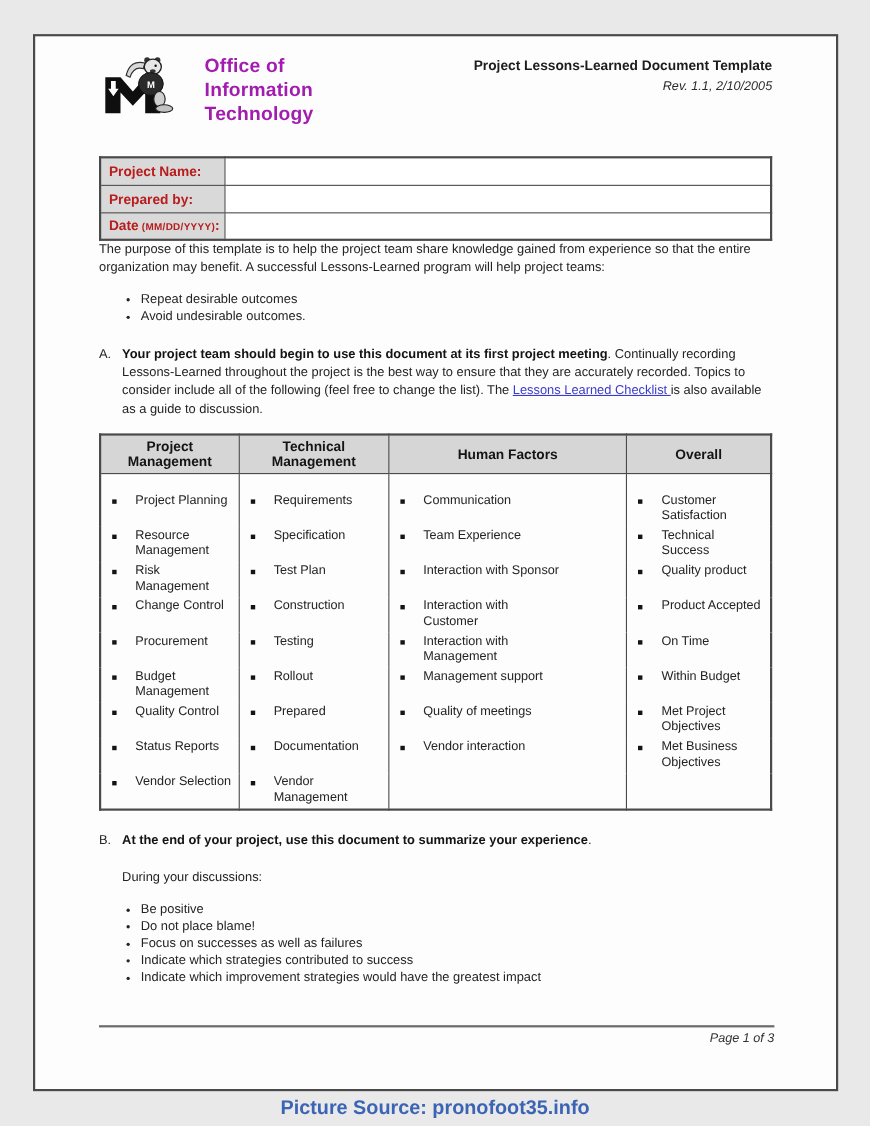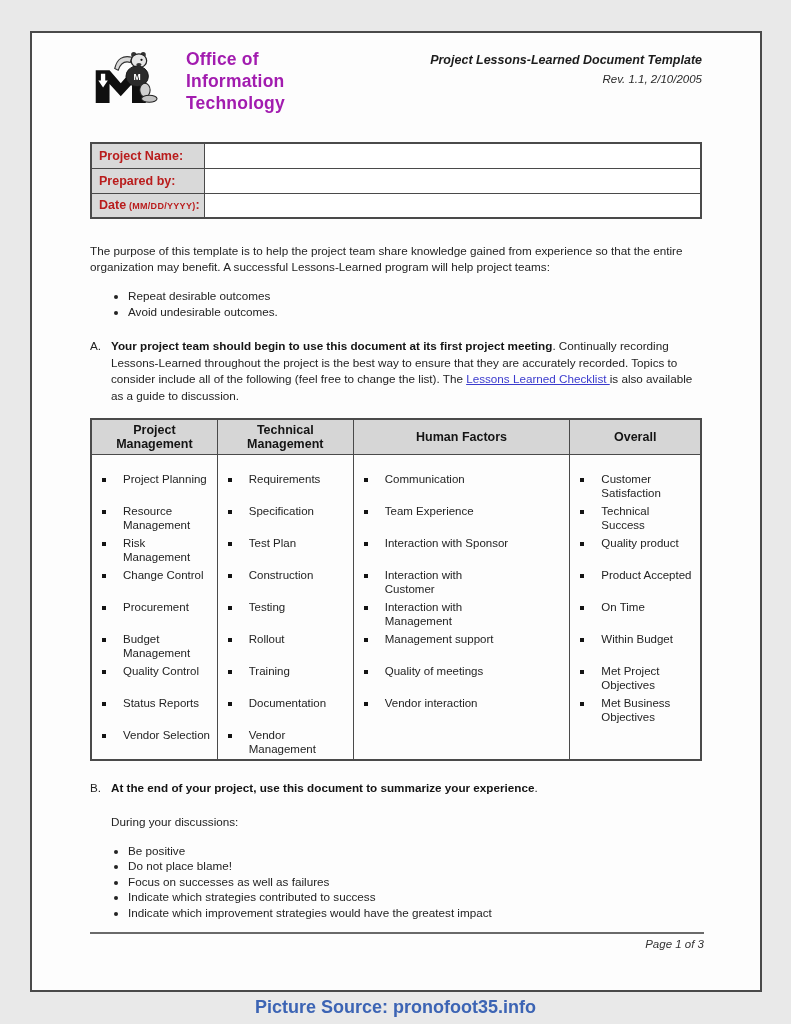--- a/index.html
+++ b/index.html
@@ -22,21 +22,21 @@
   
   .doc-header { display:flex; justify-content:space-between; align-items:flex-start; }
   .header-left { display:flex; align-items:flex-start; }
   .logo { margin:3px 0 0 4px; }
   .org-name {
     margin-left:16px; margin-top:2px;
     font-weight:bold; font-size:17.5px; line-height:22px;
     color:#a21caf; letter-spacing:0.2px;
   }
   .header-right { text-align:right; padding-top:7px; }
-  .template-title { font-weight:bold; font-style:italic; font-size:12.5px; color:#1c1c1c; }
+  .template-title { font-weight:bold; font-size:12.5px; color:#1c1c1c; }
   .revision { font-style:italic; font-size:11.5px; margin-top:6px; color:#2a2a2a; }
   
   .doc-title {
     margin-top:42px;
     color:var(--title-blue,#2121cc);
     font-size:19.5px; font-weight:bold; letter-spacing:-0.2px;
   }
   
   .info-table {
     margin-top:28px; width:100%;
@@ -46,21 +46,21 @@
   .info-table td { border:1.5px solid #4a4a4a; height:25px; box-sizing:border-box; }
   .info-label {
     background:var(--label-gray,#d9d9d9);
     width:113px; font-weight:bold; font-size:12.5px;
     padding:2px 4px 2px 7px; color:#b91c1c; white-space:nowrap;
   }
   .label-note { font-size:9px; font-weight:bold; letter-spacing:0.3px; }
   .info-value { background:#ffffff; }
   
   .body-text { font-size:11.7px; line-height:16px; color:#232323; }
-  .purpose { margin-top:24px; }
+  .purpose { }
   ul.dot-list { list-style:disc; margin:13px 0 0 0; padding-left:38px; }
   ul.dot-list li { line-height:15.5px; padding-left:0px; }
   .section { margin-top:19px; display:flex; }
   .section-marker { width:21px; flex-shrink:0; }
   .section-body { flex:1; line-height:16.5px; }
   .section-body b { color:#141414; }
   a.doc-link { color:var(--link-blue,#3a3acd); text-decoration:underline; cursor:pointer; }
   
   .topics-table {
     margin-top:14px; width:100%;
@@ -342,21 +342,21 @@
         <tr>
           <td>
             <div class="cell">
               <span class="sq"></span>
               <div class="cell-text">Quality Control</div>
             </div>
           </td>
           <td>
             <div class="cell">
               <span class="sq"></span>
-              <div class="cell-text">Training</div>
+              <div class="cell-text">Prepared</div>
             </div>
           </td>
           <td>
             <div class="cell">
               <span class="sq"></span>
               <div class="cell-text">Quality of meetings</div>
             </div>
           </td>
           <td>
             <div class="cell">

